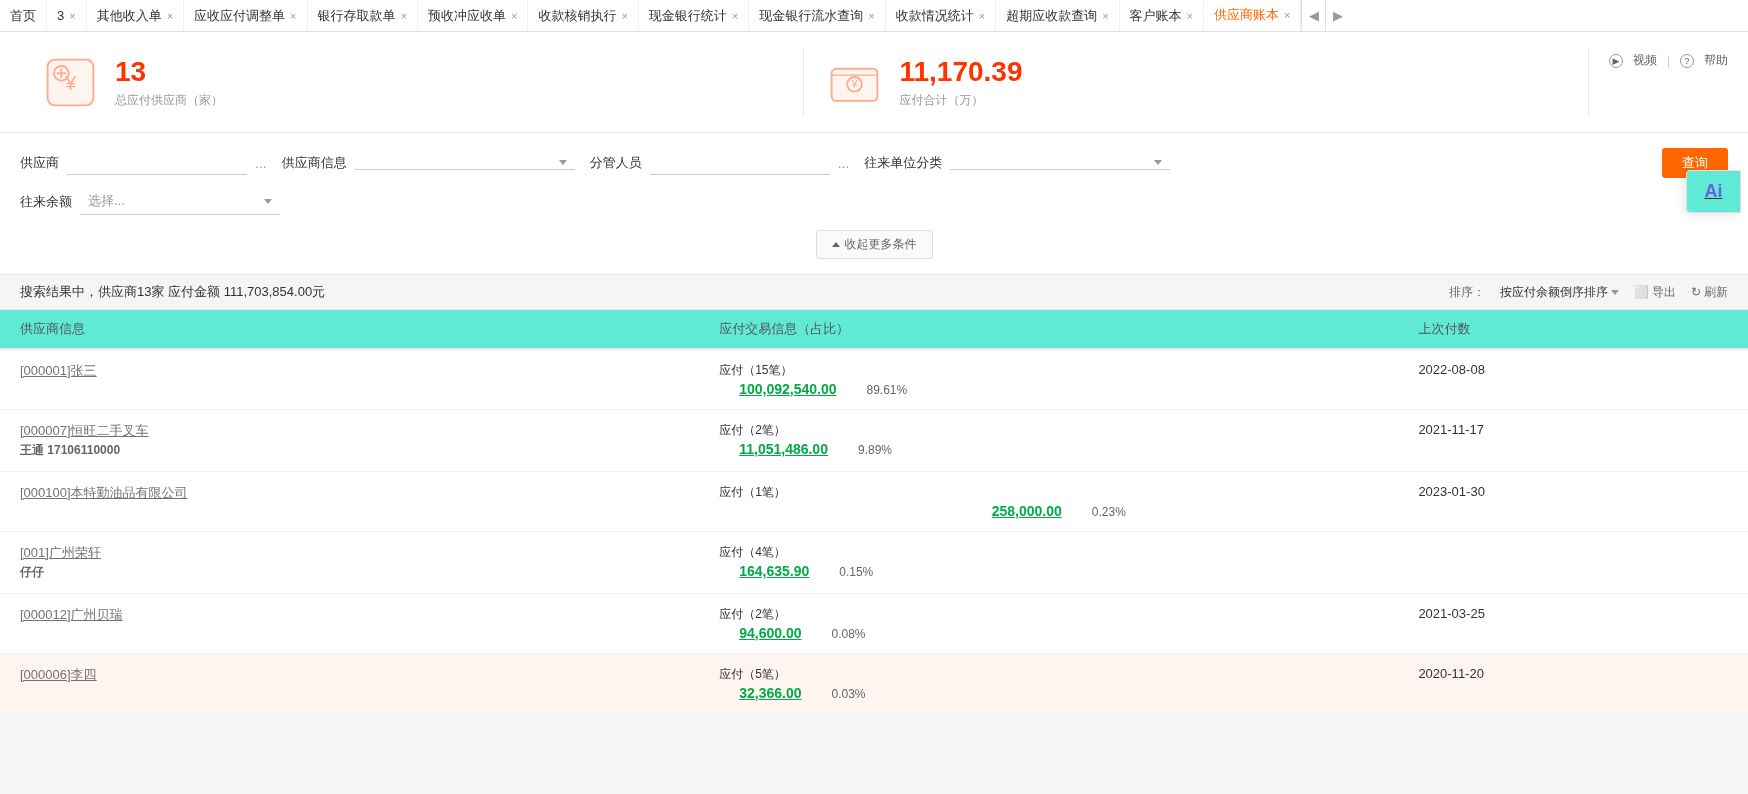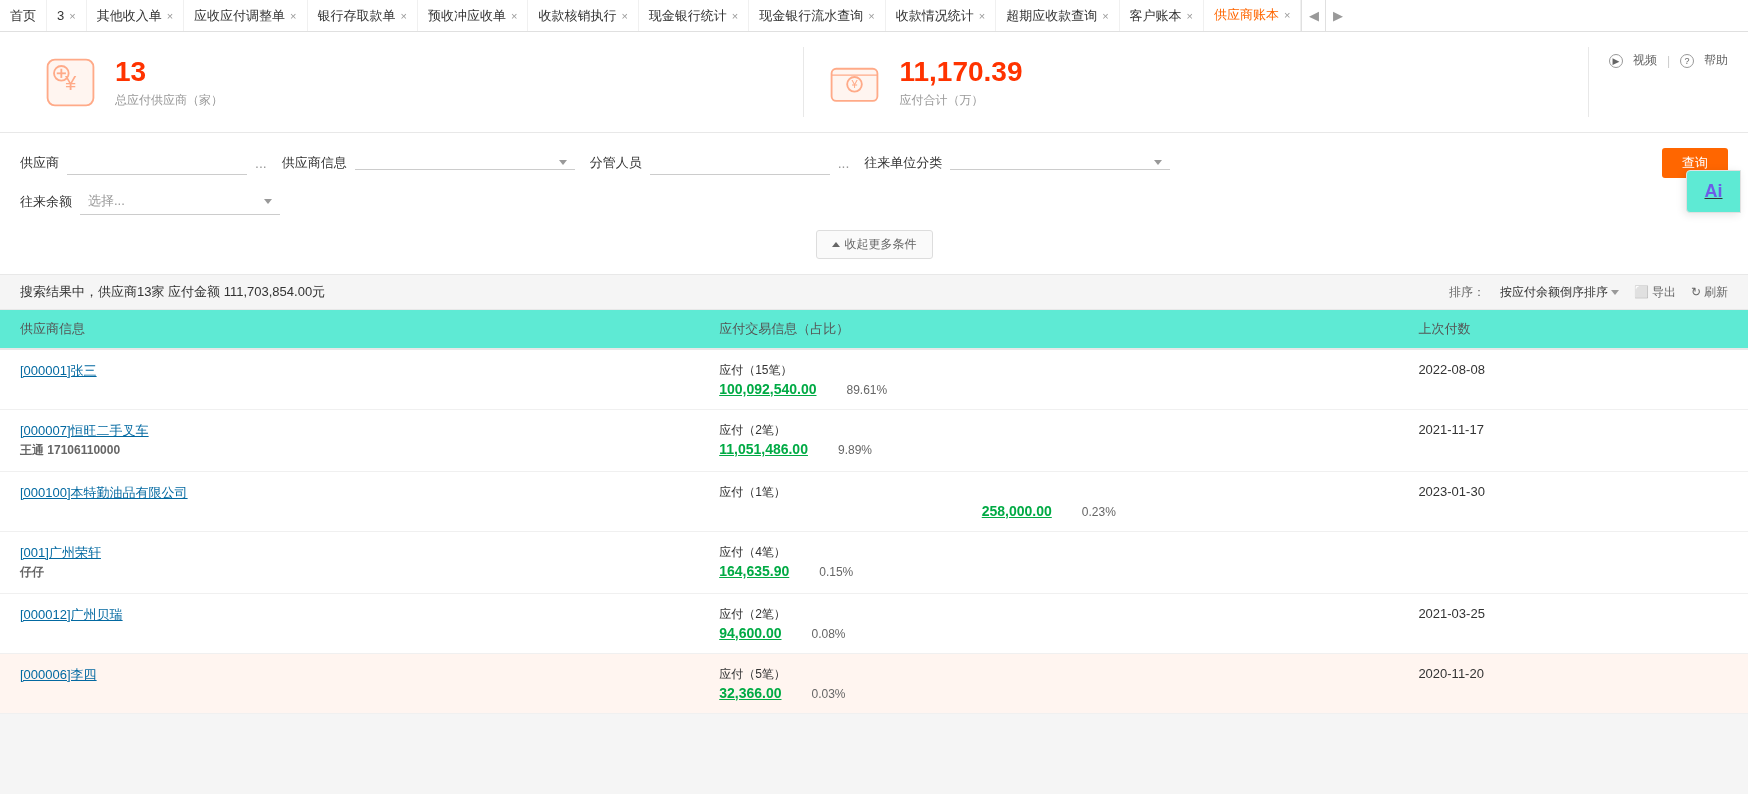--- a/index.html
+++ b/index.html
@@ -77,24 +77,24 @@
     .result-bar .right-actions .sort-label { color: #666; }
     .result-bar .right-actions .sort-select { color: #333; cursor: pointer; display: flex; align-items: center; gap: 3px; }
     .action-link { cursor: pointer; color: #666; display: flex; align-items: center; gap: 3px; }
 
     
     .data-table { background: #fff; width: 100%; border-collapse: collapse; }
     .table-header { background: #5eead4; border-bottom: 2px solid #e8e8e8; }
     .table-header th { padding: 10px 20px; text-align: left; font-size: 13px; font-weight: normal; color: #555; }
     .table-row td { padding: 12px 20px; border-bottom: 1px solid #f0f0f0; vertical-align: top; }
     .table-row.highlighted { background: #fff5f0; }
-    .supplier-link { color: #0369a1; text-decoration: underline; cursor: pointer; font-size: 13px; }
+    .supplier-link { color: #737373; text-decoration: underline; cursor: pointer; font-size: 13px; }
     .supplier-sub { color: #666; font-size: 12px; margin-top: 2px; font-weight: bold; }
     .payable-label { color: #333; font-size: 12px; }
-    .payable-amount { color: #00aa44; font-size: 14px; font-weight: bold; margin-top: 2px; text-decoration: underline; cursor: pointer; }
+    .payable-amount { color: #00aa44; font-size: 14px; font-weight: bold; margin-top: 2px; text-decoration: underline; cursor: pointer; margin-left: 20px; }
     .payable-percent { color: #666; font-size: 12px; margin-left: 15px; }
     .last-pay-date { color: #333; font-size: 13px; }
 
     .table-wrapper { position: relative; overflow: hidden; }
 
     
     .ai-panel {
       position: fixed; right: 7px; top: 170px; width: 55px; background: #5eead4;
       border: 1px solid #e0e0e0; border-radius: 4px 0 0 4px; display: flex;
       flex-direction: column; align-items: center; padding: 10px 5px;

